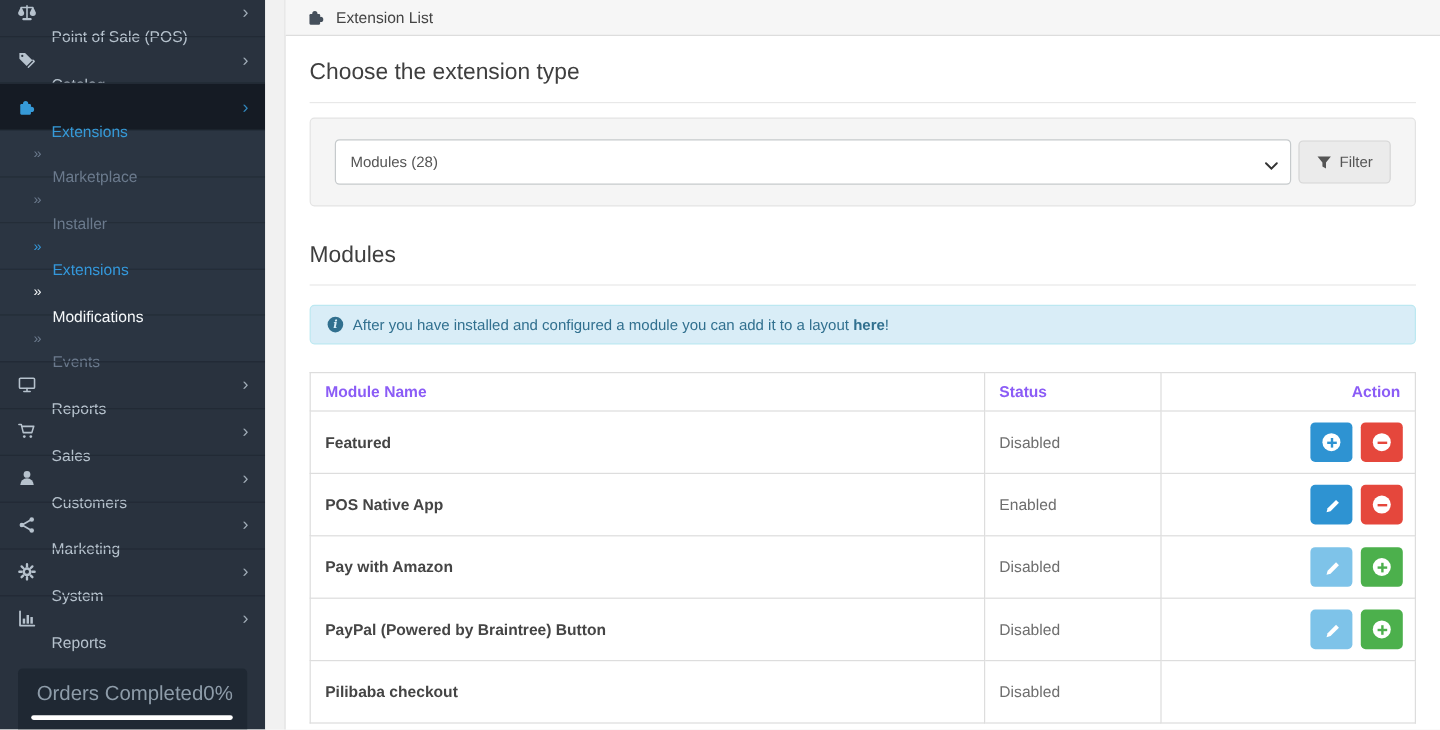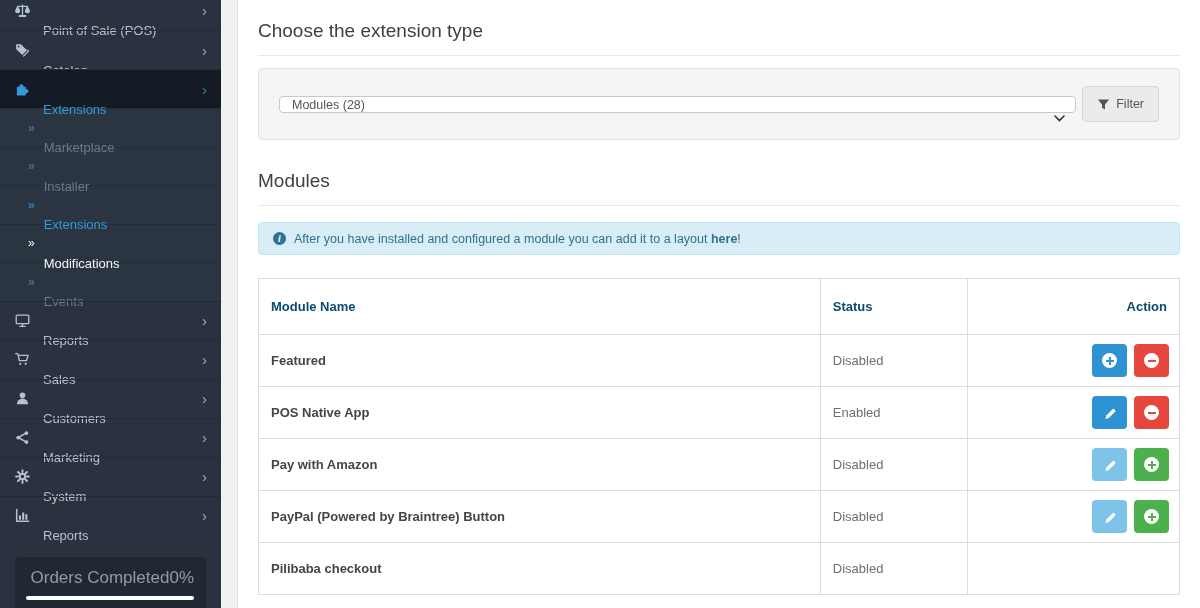--- a/index.html
+++ b/index.html
@@ -63,21 +63,21 @@
     padding:0 0 13px; border-bottom:1px solid #e8e8e8;
   }
   .section-title.second { margin-top:22px; padding-top:8px; }
 
   .well {
     background:#f5f5f5; border:1px solid #e3e3e3; border-radius:4px;
     margin-top:12px; padding:17px 20px; display:flex; align-items:center;
   }
   .select-wrap { flex:1; position:relative; }
   .select-wrap select {
-    width:100%; height:17px; border:1px solid #c6cacc; border-radius:4px;
+    width:100%; height:38px; border:1px solid #c6cacc; border-radius:4px;
     padding:0 18px 0 12px; font-size:12.5px; color:#555; background:#fff;
     appearance:none; -webkit-appearance:none; -moz-appearance:none;
     font-family:inherit; outline:none;
   }
   .select-chevron { position:absolute; right:11px; top:13px; pointer-events:none; color:#333; }
   .filter-btn {
     margin-left:6px; height:36px; padding:0 14px; flex:none;
     background:#ebebeb; border:1px solid #d5d5d5; border-radius:4px;
     color:#555; font-size:12.5px; display:inline-flex; align-items:center; gap:6px;
     font-family:inherit; cursor:pointer;
@@ -91,21 +91,21 @@
   .info-icon {
     width:13px; height:13px; border-radius:50%; background:#31708f; color:#d9edf7;
     font-size:9.5px; font-weight:bold; font-style:italic; flex:none;
     display:inline-flex; align-items:center; justify-content:center;
     font-family:"DejaVu Serif",serif;
   }
   .alert-info b { font-weight:700; }
 
   table.modules { margin-top:23px; width:100%; border-collapse:collapse; font-size:13px; }
   .modules th, .modules td { border:1px solid #ddd; }
-  .modules th { color:#0c4a6e; font-weight:700; text-align:left; padding:20px 12px;margin-top:34px; }
+  .modules th { color:#8b5cf6; font-weight:700; text-align:left; padding:8px 12px;margin-top:34px; }
   .modules th.act, .modules td.act { text-align:right; }
   .modules td { height:52px; padding:0 12px;margin-top:36px; }
   .modules td.name { font-weight:700; color:#454545; width:61%; }
   .modules td.status { color:#6e6e6e; width:16%; }
   .modules td.act { padding-right:10px; white-space:nowrap; }
 
   .btn {
     width:35px; height:33px; border:none; border-radius:4px; cursor:pointer;
     display:inline-flex; align-items:center; justify-content:center; vertical-align:middle;
   }
@@ -263,20 +263,32 @@
       <div class="stat-bar"></div>
       <div class="stat-row">
         <span>Orders Processing</span>
         <span>0%</span>
       </div>
     </div>
 </div>
 
 <div class="main">
   <div class="panel">
+    <div class="panel-heading">
+      <span class="crumb-icon">
+          <svg width="15" height="15" viewBox="0 0 16 16" fill="none" stroke="currentColor" stroke-width="1.4" stroke-linecap="round" stroke-linejoin="round">
+            <g fill="currentColor" stroke="none">
+              <rect x="2" y="5" width="9.5" height="9.5" rx="1"></rect>
+              <circle cx="6.8" cy="4.6" r="2.3"></circle>
+              <circle cx="12" cy="9.8" r="2.3"></circle>
+            </g>
+          </svg>
+        </span>
+      <span>Extension List</span>
+    </div>
     <div class="panel-body">
 
       <h1 class="section-title">Choose the extension type</h1>
 
       <div class="well">
         <div class="select-wrap">
           <select><option>Modules (28)</option></select>
           <span class="select-chevron"><svg width="11" height="7" viewBox="0 0 11 7" fill="none" stroke="#333" stroke-width="1.6" stroke-linecap="round">
                 <path d="M1 1l4.5 4.5L10 1"></path>
               </svg></span>

